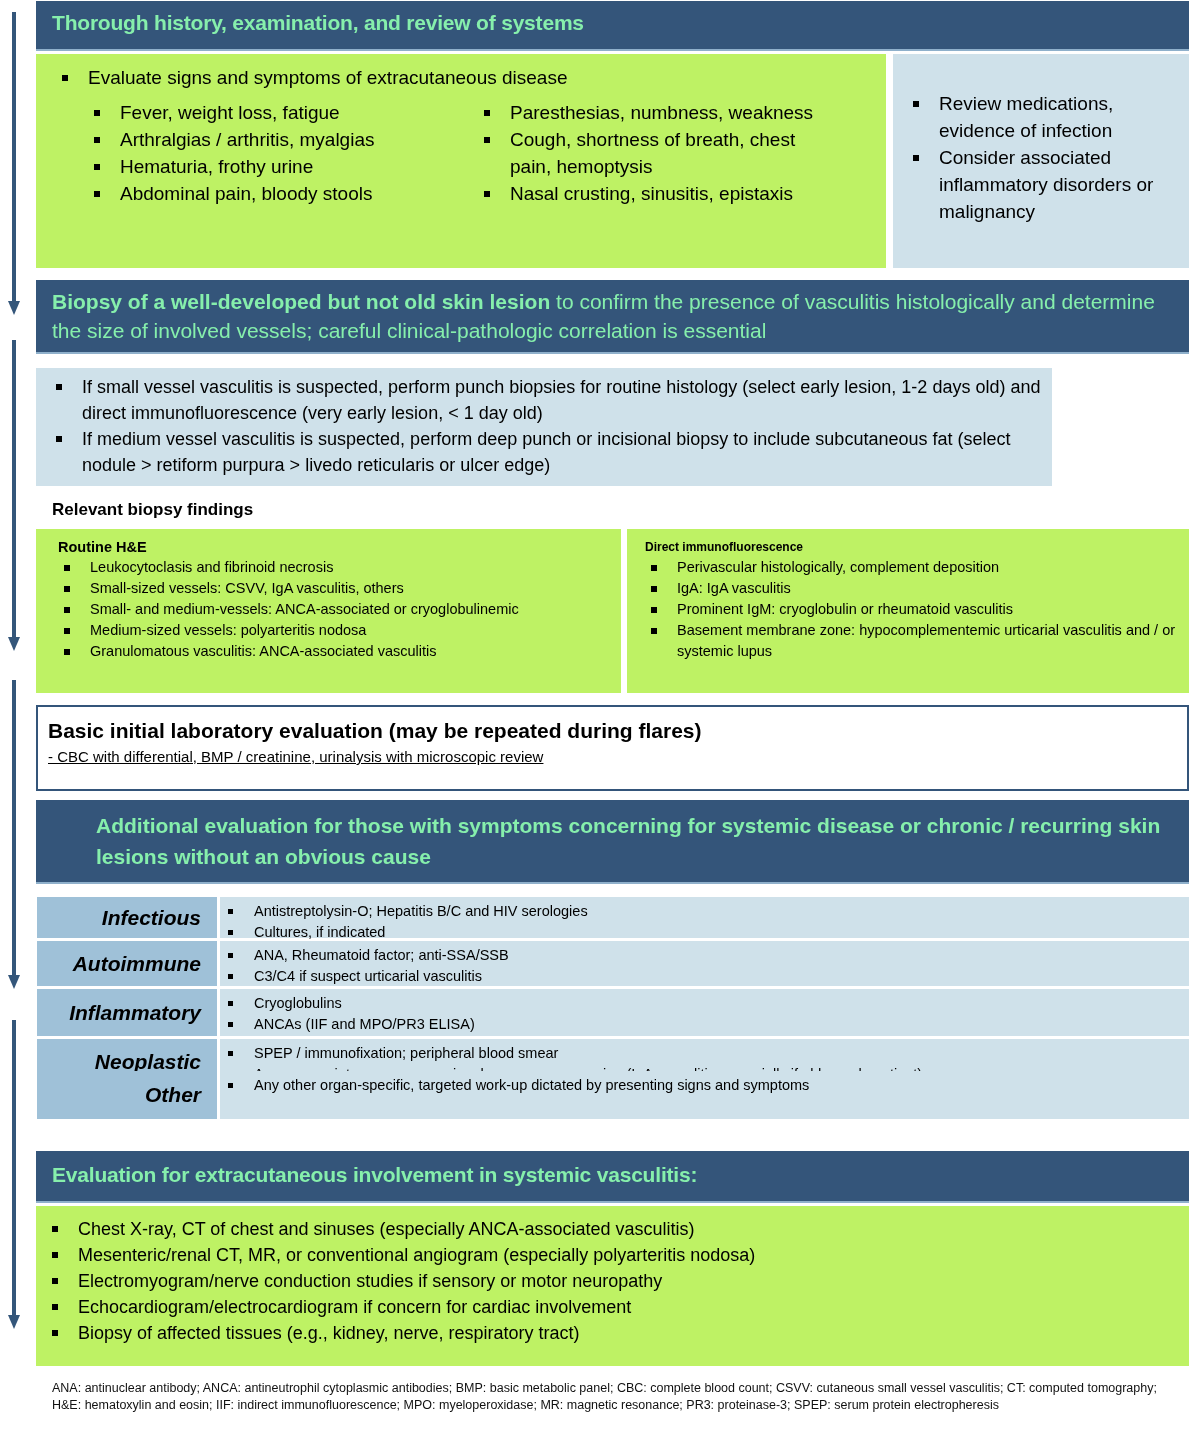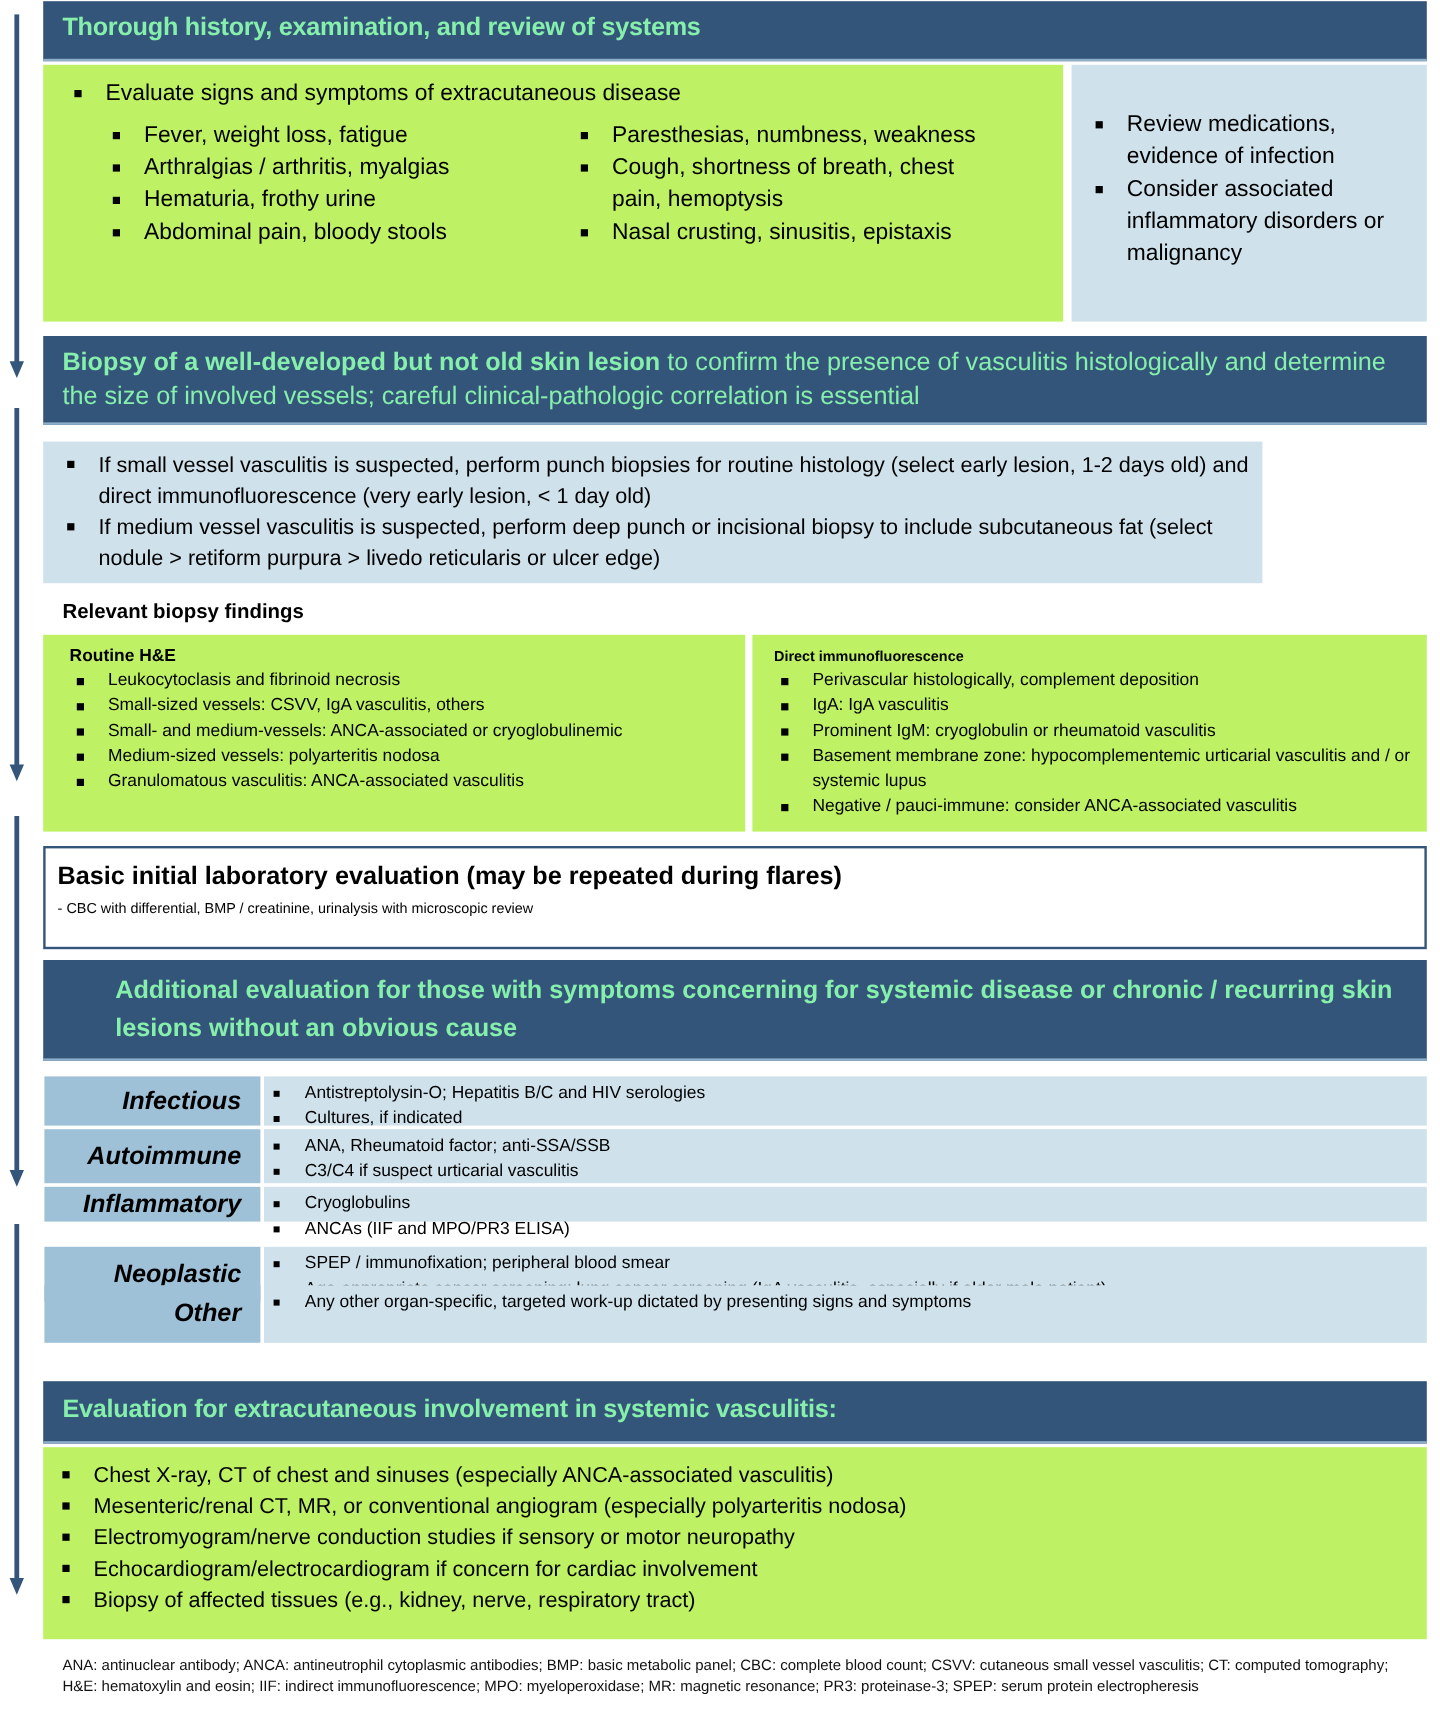--- a/index.html
+++ b/index.html
@@ -26,21 +26,21 @@
 
   .s2-list { font-size: 18px; line-height: 26px; }
   .s2-list li::before { top: 10px; }
 
   .small-list { font-size: 14.5px; line-height: 21px; }
   .small-list li { padding-left: 34px; }
   .small-list li::before { top: 8px; width: 5px; height: 5px; left: 4px; }
 
   .lab-box { position: absolute; left: 36px; width: 1153px; height: 86px; border: 2px solid #34557a; background: #fff; padding: 10px 10px; }
   .lab-title { font-size: 21px; font-weight: bold; line-height: 28px; }
-  .lab-text { font-size: 12px; line-height: 24px; }
+  .lab-text { font-size: 15px; line-height: 24px; text-decoration: underline; }
 
   .cat-row { position: absolute; left: 37px; width: 1152px; display: flex; }
   .cat-label { width: 180px; background: #9fc1d8; font-size: 21px; font-weight: bold; font-style: italic; text-align: right; padding-right: 16px; display: flex; align-items: center; justify-content: flex-end; }
   .cat-items { flex: 1; background: #cfe1ea; margin-left: 3px; padding: 4px 0 0 4px; font-size: 14.5px; line-height: 21px; }
   .cat-items ul.sq li { padding-left: 30px; }
   .cat-items ul.sq li::before { top: 8px; width: 5px; height: 5px; left: 4px; }
 
   .footer { position: absolute; left: 52px; top: 1380px; width: 1110px; font-size: 12.5px; line-height: 17px; color: #111; }
 </style>
 </head>
@@ -119,21 +119,20 @@
   </ul>
 </div>
 
 <div class="panel-mid" style="left:627px;top:529px;width:562px;height:164px;padding:8px 10px 0 18px;">
   <div style="font-size:12px;font-weight:bold;line-height:20px;">Direct immunofluorescence</div>
   <ul class="sq small-list">
     <li>Perivascular histologically, complement deposition</li>
     <li>IgA: IgA vasculitis</li>
     <li>Prominent IgM: cryoglobulin or rheumatoid vasculitis</li>
     <li>Basement membrane zone: hypocomplementemic urticarial vasculitis and / or systemic lupus</li>
-    <li>Negative / pauci-immune: consider ANCA-associated vasculitis</li>
   </ul>
 </div>
 
 <div class="lab-box" style="top:705px;">
   <div class="lab-title">Basic initial laboratory evaluation (may be repeated during flares)</div>
   <div class="lab-text">- CBC with differential, BMP / creatinine, urinalysis with microscopic review</div>
 </div>
 
 <div class="hdr" style="top:800px;height:84px;padding-left:44px;">
   <div style="font-size:21px;font-weight:bold;line-height:31px;padding:10px 16px;">Additional evaluation for those with symptoms concerning for systemic disease or chronic / recurring skin lesions without an obvious cause</div>
@@ -150,21 +149,21 @@
 </div>
 <div class="cat-row" style="top:941px;height:45px;">
   <div class="cat-label">Autoimmune</div>
   <div class="cat-items">
       <ul class="sq">
     <li>ANA, Rheumatoid factor; anti-SSA/SSB</li>
     <li>C3/C4 if suspect urticarial vasculitis</li>
   </ul>
     </div>
 </div>
-<div class="cat-row" style="top:989px;height:29px;">
+<div class="cat-row" style="top:989px;height:47px;">
   <div class="cat-label">Inflammatory</div>
   <div class="cat-items">
       <ul class="sq">
     <li>Cryoglobulins</li>
     <li>ANCAs (IIF and MPO/PR3 ELISA)</li>
   </ul>
     </div>
 </div>
 <div class="cat-row" style="top:1039px;height:46px;">
   <div class="cat-label">Neoplastic</div>

